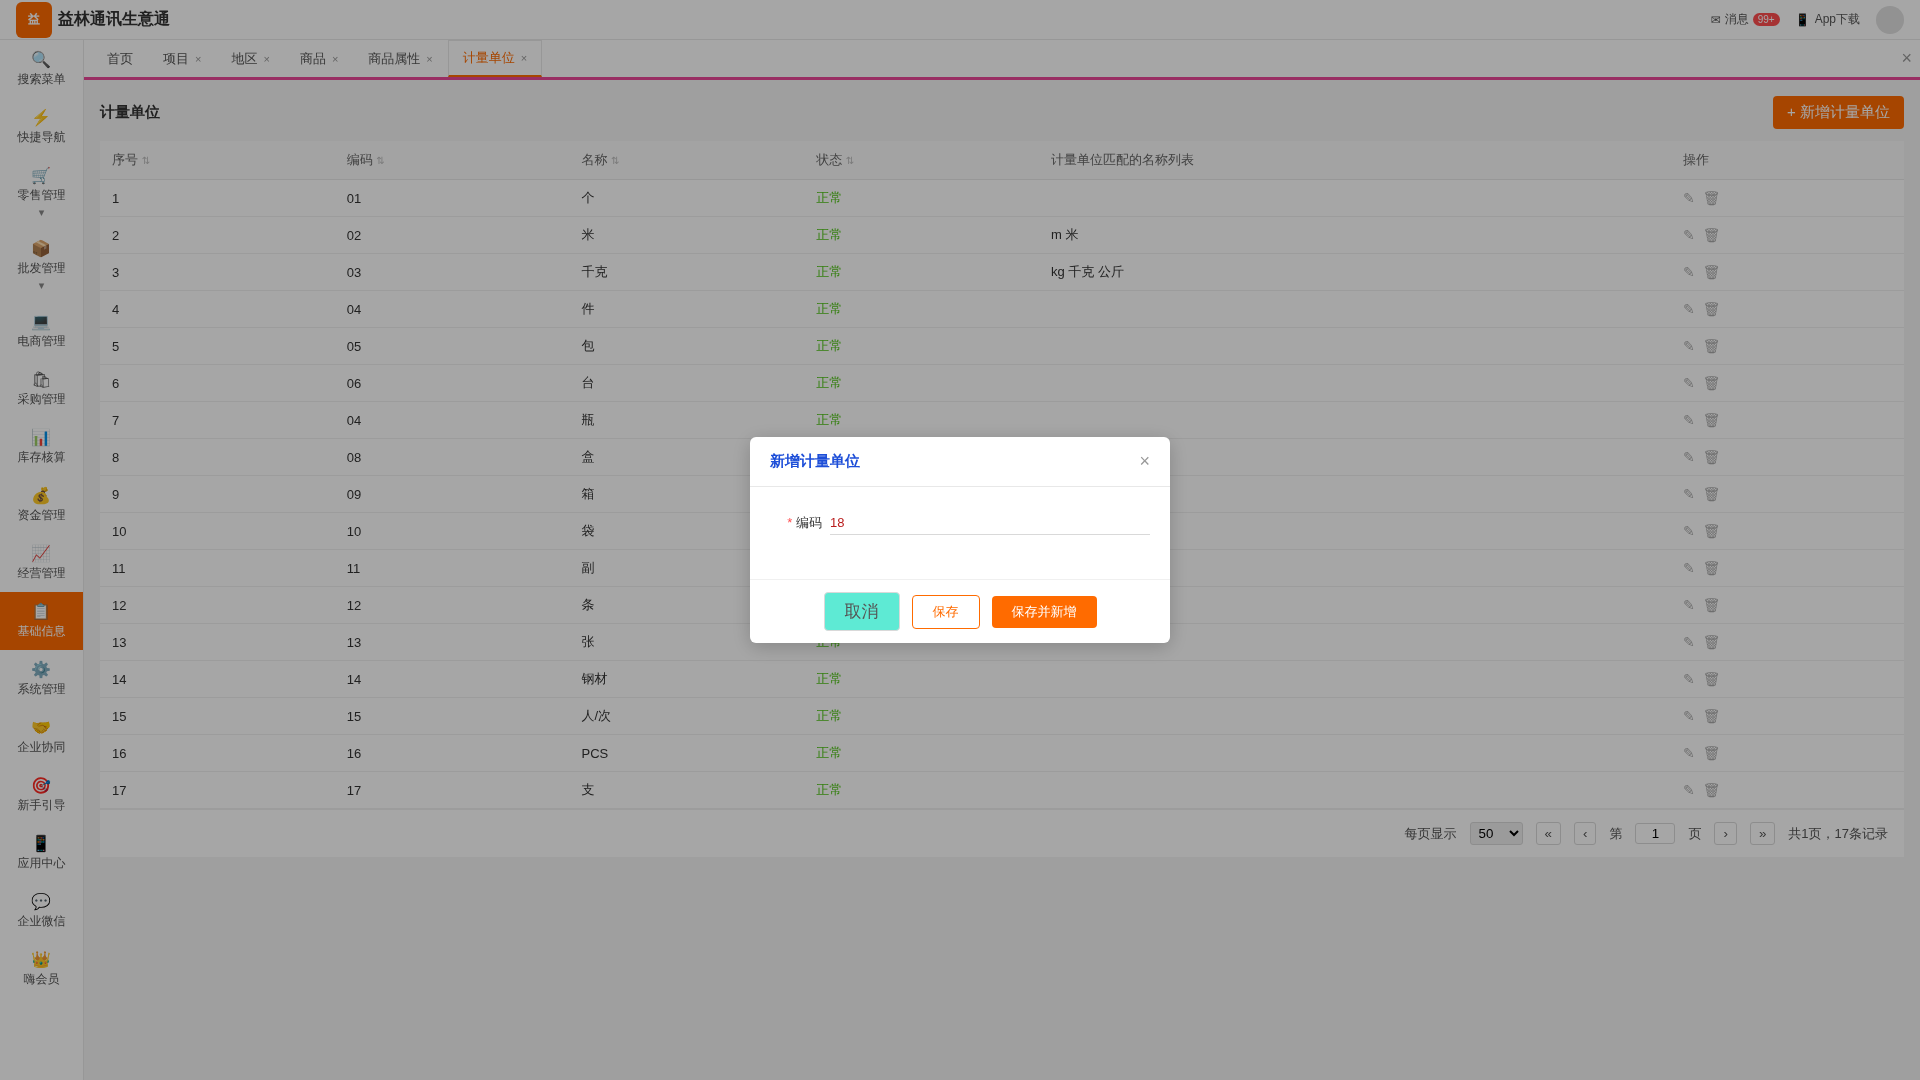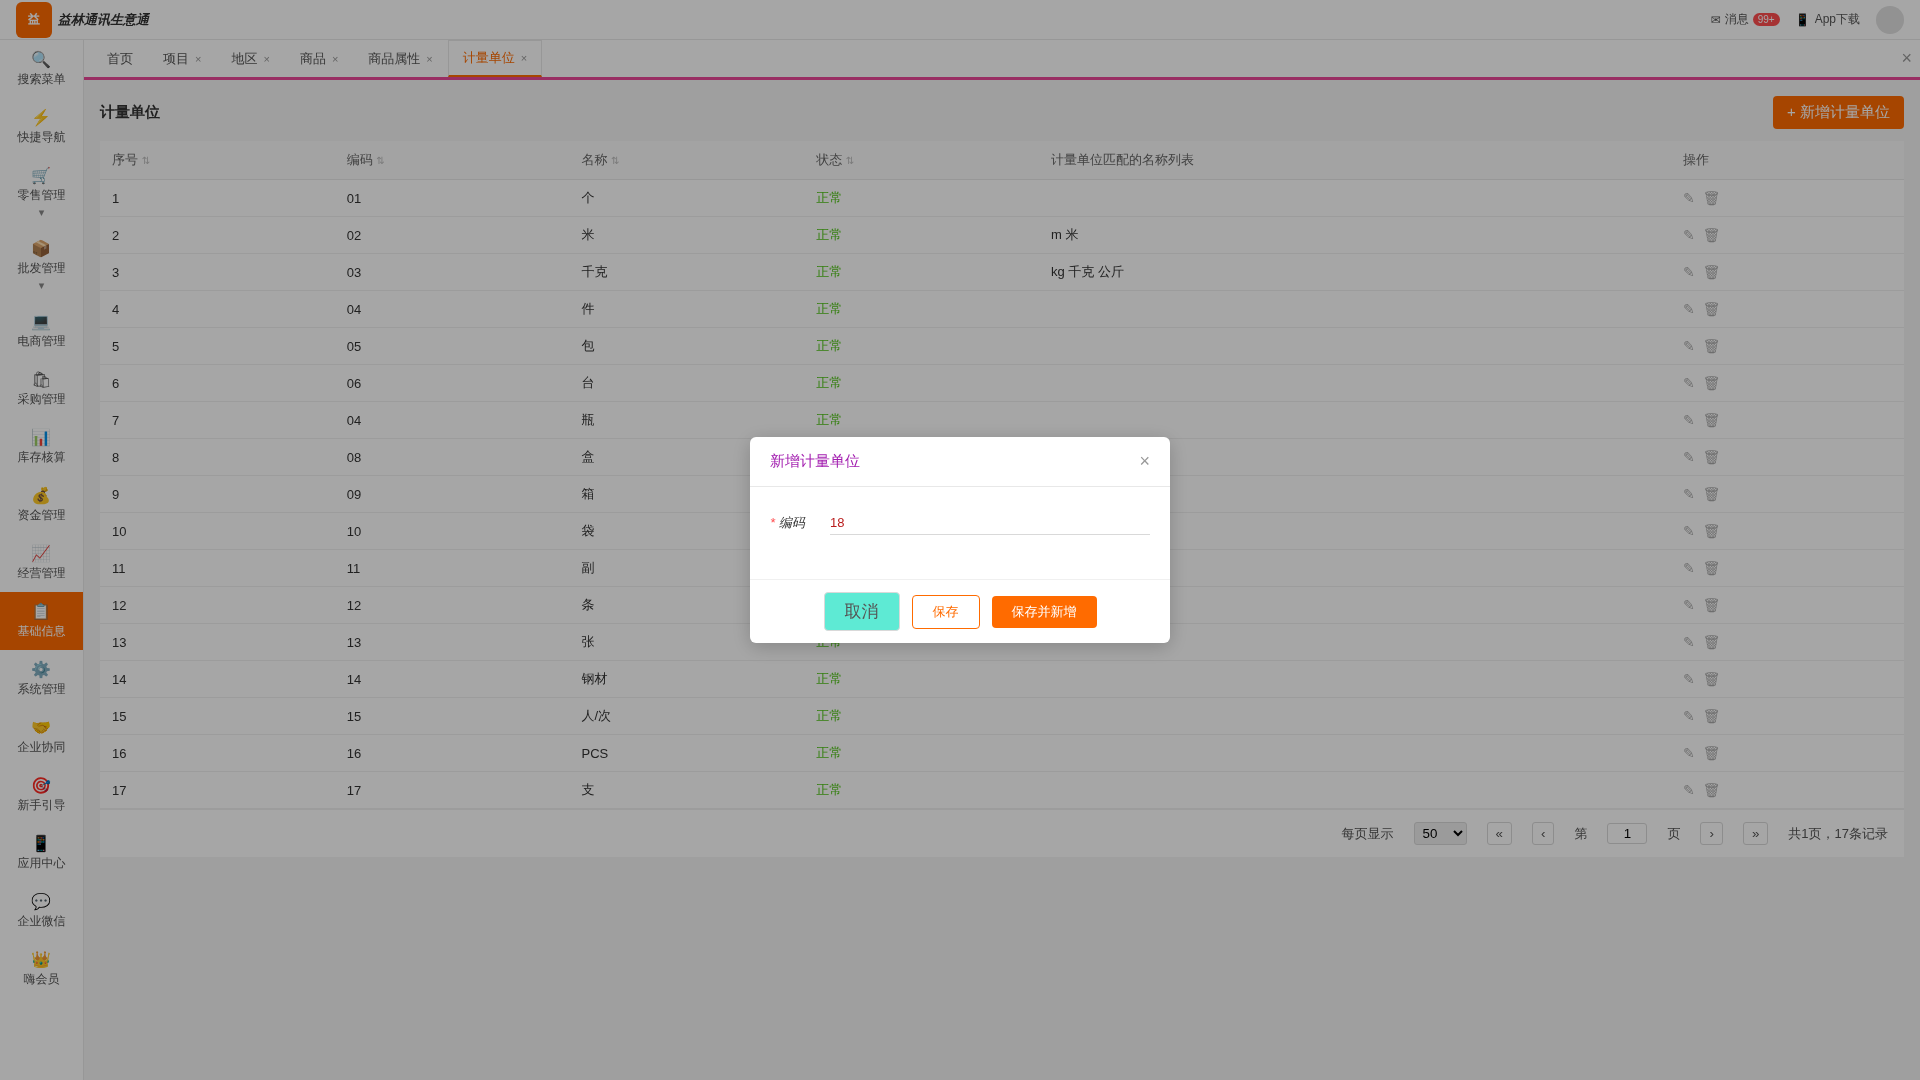--- a/index.html
+++ b/index.html
@@ -3,21 +3,21 @@
   <meta charset="utf-8">
   <style>
     * { margin: 0; padding: 0; box-sizing: border-box; }
     body { font-family: 'Microsoft YaHei', Arial, sans-serif; font-size: 13px; background: #f0f2f5; width: 1920px; height: 1080px; overflow: hidden; }
 
     
     .topbar { height: 40px; background: #fff; display: flex; align-items: center; justify-content: space-between; padding: 0 16px; border-bottom: 1px solid #e8e8e8; position: fixed; top: 0; left: 0; right: 0; z-index: 100; }
     .topbar-left { display: flex; align-items: center; gap: 8px; }
     .logo-area { display: flex; align-items: center; gap: 6px; }
     .logo-icon { width: 36px; height: 36px; background: #ff6b00; border-radius: 6px; display: flex; align-items: center; justify-content: center; color: #fff; font-size: 12px; font-weight: bold; }
-    .logo-text { font-size: 13px; color: #333; font-weight: bold; font-style: italic; }
+    .logo-text { font-size: 16px; color: #333; font-weight: bold; }
     .topbar-right { display: flex; align-items: center; gap: 16px; }
     .topbar-right-item { display: flex; align-items: center; gap: 4px; color: #555; font-size: 12px; cursor: pointer; }
     .badge { background: #ff4d4f; color: #fff; border-radius: 10px; padding: 1px 5px; font-size: 10px; }
     .avatar { width: 28px; height: 28px; background: #e0e0e0; border-radius: 50%; }
 
     
     .sidebar { position: fixed; top: 40px; left: 0; width: 84px; height: calc(100% - 40px); background: #fff; border-right: 1px solid #e8e8e8; display: flex; flex-direction: column; z-index: 99; overflow-y: auto; }
     .sidebar-item { padding: 10px 0; display: flex; flex-direction: column; align-items: center; cursor: pointer; color: #555; font-size: 12px; gap: 2px; }
     .sidebar-item.active { background: #ff6b00; color: #fff; }
     .sidebar-item-icon { font-size: 16px; }
@@ -43,36 +43,36 @@
     .table-wrapper { background: #fff; border-radius: 4px; }
     table { width: 100%; border-collapse: collapse; }
     thead tr { background: #fafafa; }
     th { padding: 10px 12px; text-align: left; font-size: 13px; color: #666; font-weight: normal; border-bottom: 1px solid #e8e8e8; white-space: nowrap; }
     td { padding: 9px 12px; font-size: 13px; color: #333; border-bottom: 1px solid #f0f0f0; }
     .status-normal { color: #52c41a; }
     .action-icons { display: flex; gap: 8px; }
     .action-icon { color: #aaa; cursor: pointer; font-size: 14px; }
 
     
-    .pagination { padding: 12px 16px; display: flex; align-items: center; justify-content: flex-end; gap: 20px; font-size: 13px; color: #555; background: #fff; border-top: 1px solid #f0f0f0; }
+    .pagination { padding: 12px 16px; display: flex; align-items: center; justify-content: flex-end; gap: 13px; font-size: 13px; color: #555; background: #fff; border-top: 1px solid #f0f0f0; }
     .pagination-btn { border: 1px solid #d9d9d9; background: #fff; padding: 3px 8px; border-radius: 3px; cursor: pointer; color: #555; }
     .page-input { width: 40px; border: 1px solid #d9d9d9; border-radius: 3px; padding: 2px 4px; text-align: center; }
     .per-page-select { border: 1px solid #d9d9d9; border-radius: 3px; padding: 2px 4px; }
 
     
     .overlay { position: fixed; top: 0; left: 0; right: 0; bottom: 0; background: rgba(0,0,0,0.35); z-index: 200; display: flex; align-items: center; justify-content: center; }
 
     
     .modal { background: #fff; border-radius: 6px; width: 420px; box-shadow: 0 4px 20px rgba(0,0,0,0.2); }
     .modal-header { padding: 14px 20px; border-bottom: 1px solid #e8e8e8; display: flex; align-items: center; justify-content: space-between; }
-    .modal-title { font-size: 15px; font-weight: normal; color: #a21caf; }
+    .modal-title { font-size: 15px; font-weight: bold; color: #1d4ed8; }
     .modal-close { font-size: 18px; color: #999; cursor: pointer; }
     .modal-body { padding: 24px 20px; }
     .form-row { display: flex; align-items: center; margin-bottom: 20px; }
-    .form-label { width: 60px; font-size: 13px; color: #333; padding-right: 8px; font-style: italic; }
+    .form-label { width: 60px; text-align: right; font-size: 13px; color: #333; padding-right: 8px; }
     .form-input { flex: 1; border: none; border-bottom: 1px solid #d9d9d9; padding: 4px 0; font-size: 13px; color: #b91c1c; outline: none; }
     .form-input.active-border { border-bottom-color: #ff6b00; }
     .modal-footer { padding: 12px 20px; display: flex; align-items: center; justify-content: center; gap: 12px; border-top: 1px solid #f0f0f0; }
     .btn-cancel { border: 1px solid #d9d9d9; background: #5eead4; color: #555; padding: 7px 20px; border-radius: 4px; cursor: pointer; font-size: 17px; }
     .btn-save { border: none; background: #fff; border: 1px solid #ff6b00; color: #ff6b00; padding: 7px 20px; border-radius: 4px; cursor: pointer; font-size: 13px; }
     .btn-save-new { border: none; background: #ff6b00; color: #fff; padding: 7px 20px; border-radius: 4px; cursor: pointer; font-size: 13px; }
 
     .sort-icon { color: #bbb; font-size: 10px; }
   </style>
 </head>

